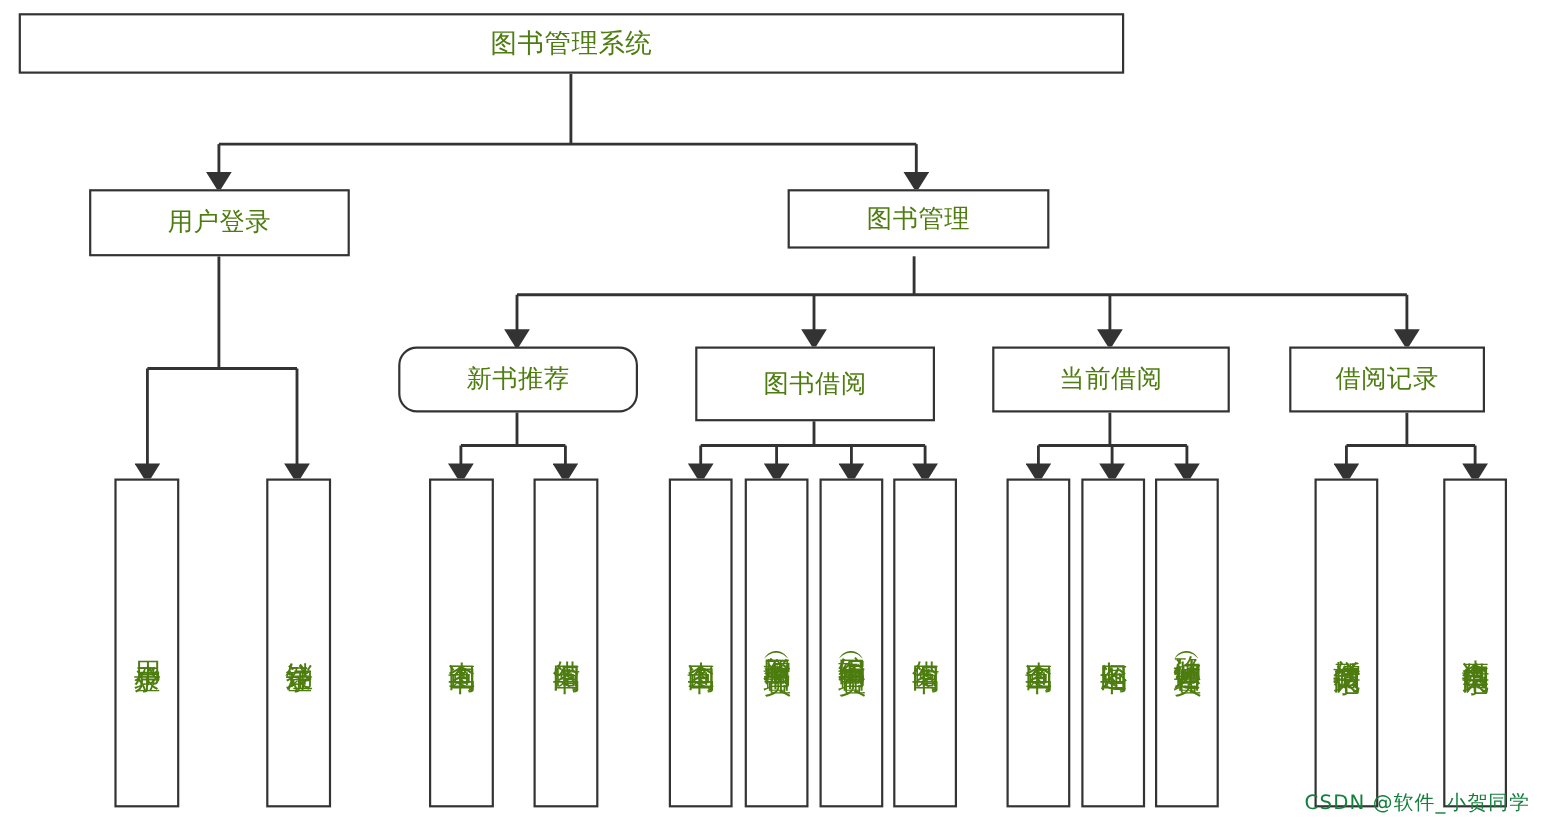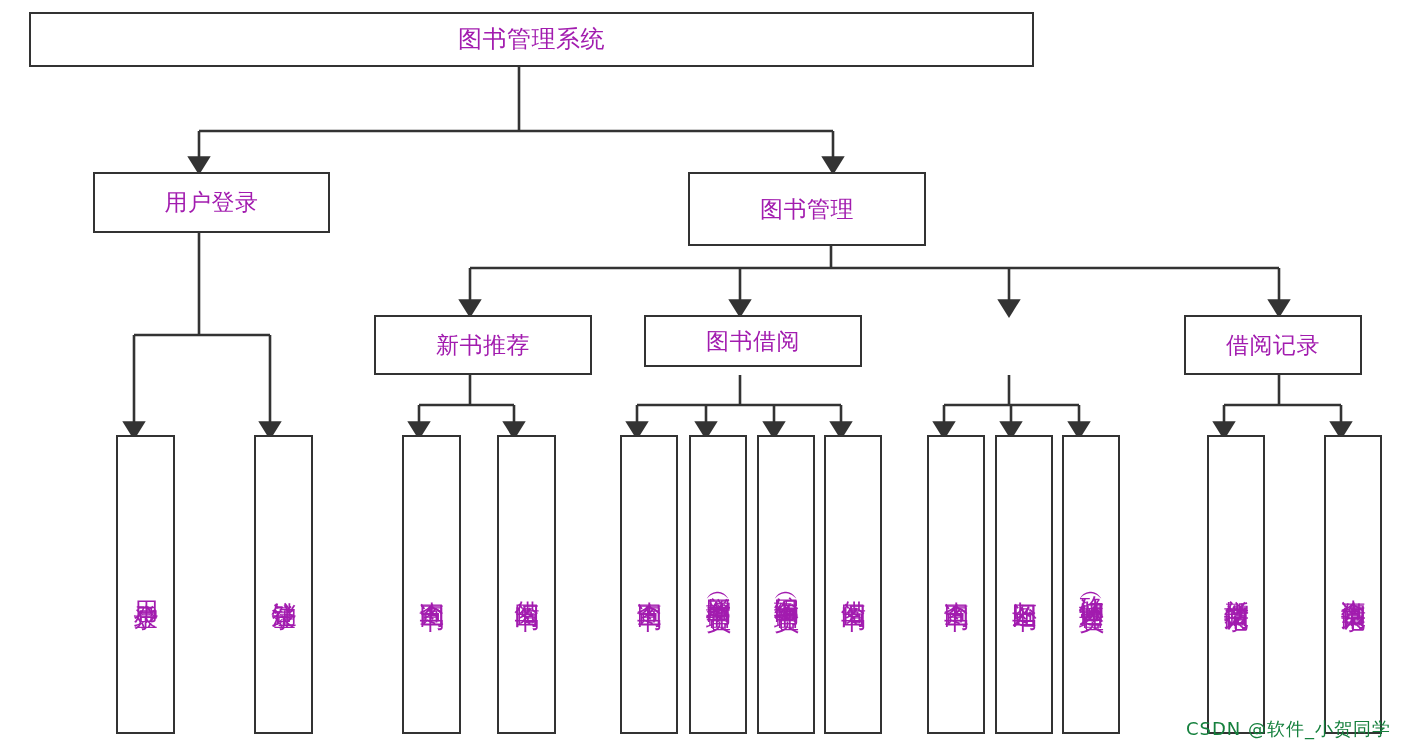--- a/index.html
+++ b/index.html
@@ -15,23 +15,22 @@
   #wires{position:absolute;left:0;top:0;width:1405px;height:747px;}
 
   .node{
     position:absolute;
     box-sizing:border-box;
     border:2.5px solid #333333;
     background:#ffffff;
     display:flex;
     align-items:center;
     justify-content:center;
-    color:#a21caf;
+    color:#4d7c0f;
     z-index:2;
-    margin-left:12px;
   }
   .node .lbl{
     display:block;
     text-align:center;
     line-height:1.06;
     white-space:nowrap;
   }
   
   .h-node .lbl{
     font-size:23px;
@@ -118,29 +117,32 @@
     </g>
   </svg>
 
   <div class="node h-node" id="n-root" style="left:17px;top:12px;width:1005px;height:55px;">
     <span class="lbl">图书管理系统</span>
   </div>
 
   <div class="node h-node" style="left:81px;top:172px;width:237px;height:61px;">
     <span class="lbl">用户登录</span>
   </div>
-  <div class="node h-node" style="left:676px;top:172px;width:238px;height:74px;">
+  <div class="node h-node" style="left:716px;top:172px;width:238px;height:54px;">
     <span class="lbl">图书管理</span>
   </div>
 
-  <div class="node h-node" style="left:362px;top:315px;width:218px;height:60px;">
+  <div class="node h-node" style="left:362px;top:315px;width:218px;height:60px;border-radius:17px;">
     <span class="lbl">新书推荐</span>
   </div>
-  <div class="node h-node" style="left:632px;top:315px;width:218px;height:52px;">
+  <div class="node h-node" style="left:632px;top:315px;width:218px;height:68px;">
     <span class="lbl">图书借阅</span>
+  </div>
+  <div class="node h-node" style="left:902px;top:315px;width:216px;height:60px;">
+    <span class="lbl">当前借阅</span>
   </div>
   <div class="node h-node" style="left:1172px;top:315px;width:178px;height:60px;">
     <span class="lbl">借阅记录</span>
   </div>
 
   <div class="node v-node" style="left:104px;top:435px;width:59px;height:299px;">
     <span class="lbl">用户登录</span>
   </div>
   <div class="node v-node" style="left:242px;top:435px;width:59px;height:299px;">
     <span class="lbl">注销登录</span>

